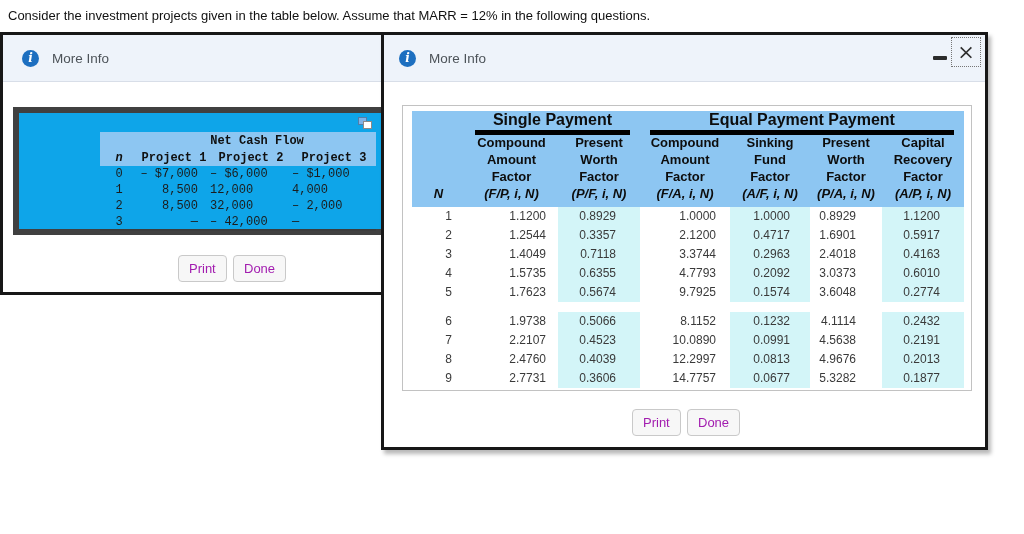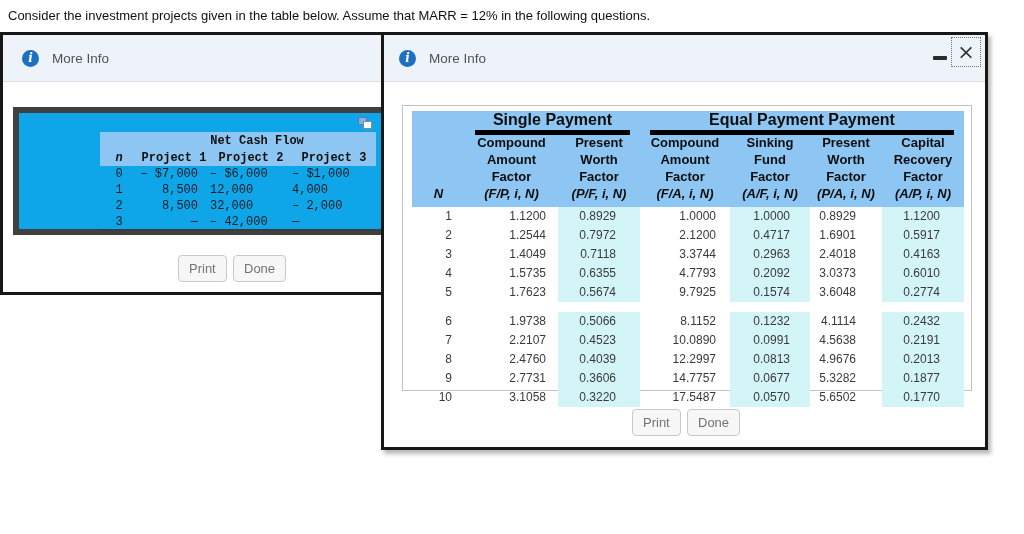--- a/index.html
+++ b/index.html
@@ -44,21 +44,21 @@
               background:#2b2b2b; border-radius:1px; }
   .close-btn {
     position:absolute; right:4px; top:2px; width:30px; height:30px;
     border:1px dotted #767676; display:flex; align-items:center;
     justify-content:center; font-size:21px; line-height:1; color:#2e2e2e;
     font-family:"DejaVu Serif", serif; cursor:pointer;
   }
 
   .btn {
     position:absolute; background:#f7f7f7; border:1px solid #c9c9c9;
-    border-radius:4px; font-size:13px; color:#737373; height:27px;
+    border-radius:4px; font-size:13px; color:#a21caf; height:27px;
     padding:0 10px; min-width:45px; font-family:inherit; cursor:pointer;
   }
 
   
   .table-box {
     position:absolute; left:10px; top:72px; width:558px; height:128px;
     border:6px solid #404040; background:#0ea5e9;font-family:Liberation Mono, monospace;
   }
   .popout-icon { position:absolute; left:339px; top:4px; width:15px; height:13px; cursor:pointer; }
   .pop-back  { position:absolute; left:0; top:0; width:9px; height:8px;
@@ -230,21 +230,21 @@
             <td class="f1">1.1200</td>
             <td class="f2 shaded">0.8929</td>
             <td class="f3">1.0000</td>
             <td class="f4 shaded">1.0000</td>
             <td class="f5">0.8929</td>
             <td class="f6 shaded">1.1200</td>
           </tr>
           <tr>
             <td class="f0">2</td>
             <td class="f1">1.2544</td>
-            <td class="f2 shaded">0.7972</td>
+            <td class="f2 shaded">0.3357</td>
             <td class="f3">2.1200</td>
             <td class="f4 shaded">0.4717</td>
             <td class="f5">1.6901</td>
             <td class="f6 shaded">0.5917</td>
           </tr>
           <tr>
             <td class="f0">3</td>
             <td class="f1">1.4049</td>
             <td class="f2 shaded">0.7118</td>
             <td class="f3">3.3744</td>
@@ -302,28 +302,19 @@
           </tr>
           <tr>
             <td class="f0">9</td>
             <td class="f1">2.7731</td>
             <td class="f2 shaded">0.3606</td>
             <td class="f3">14.7757</td>
             <td class="f4 shaded">0.0677</td>
             <td class="f5">5.3282</td>
             <td class="f6 shaded">0.1877</td>
           </tr>
-          <tr>
-            <td class="f0">10</td>
-            <td class="f1">3.1058</td>
-            <td class="f2 shaded">0.3220</td>
-            <td class="f3">17.5487</td>
-            <td class="f4 shaded">0.0570</td>
-            <td class="f5">5.6502</td>
-            <td class="f6 shaded">0.1770</td>
-          </tr>
         </tbody>
     </table>
   </div>
 
   <button class="btn print-btn">Print</button>
   <button class="btn done-btn">Done</button>
 </section>
 
 </body></html>

